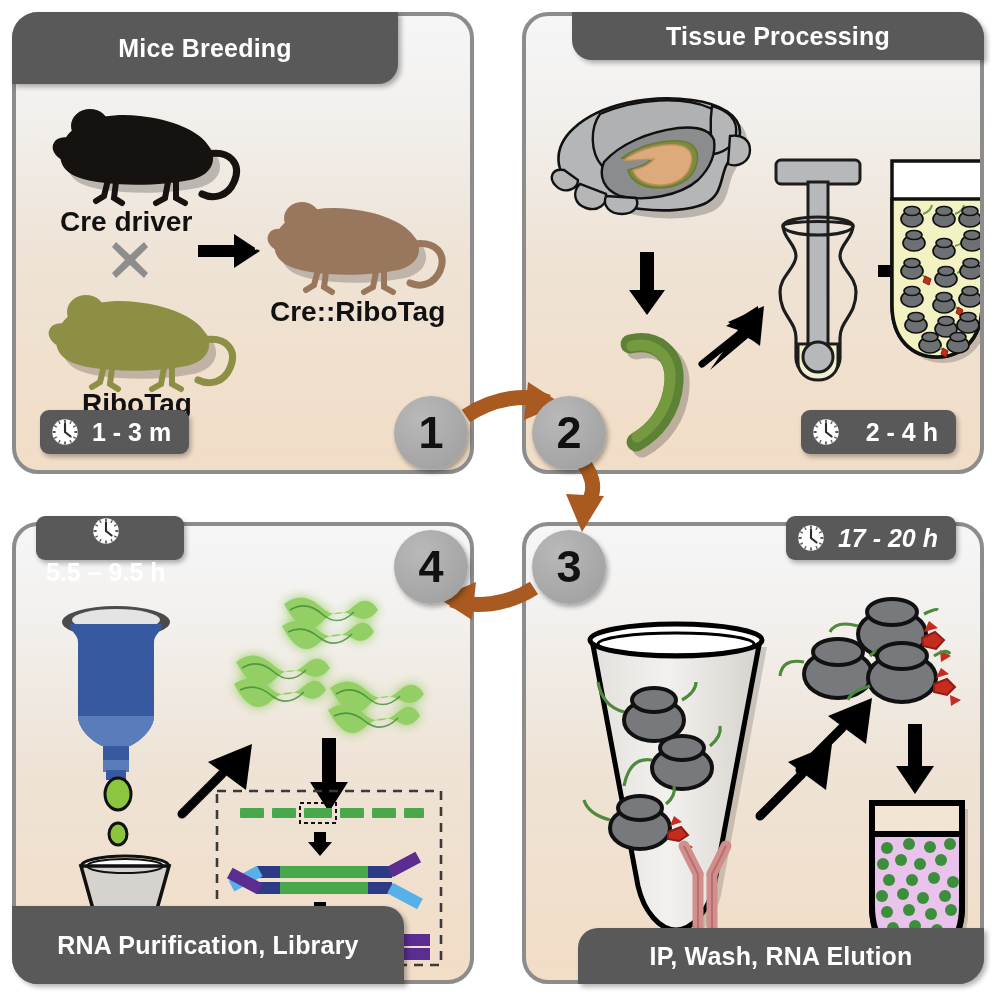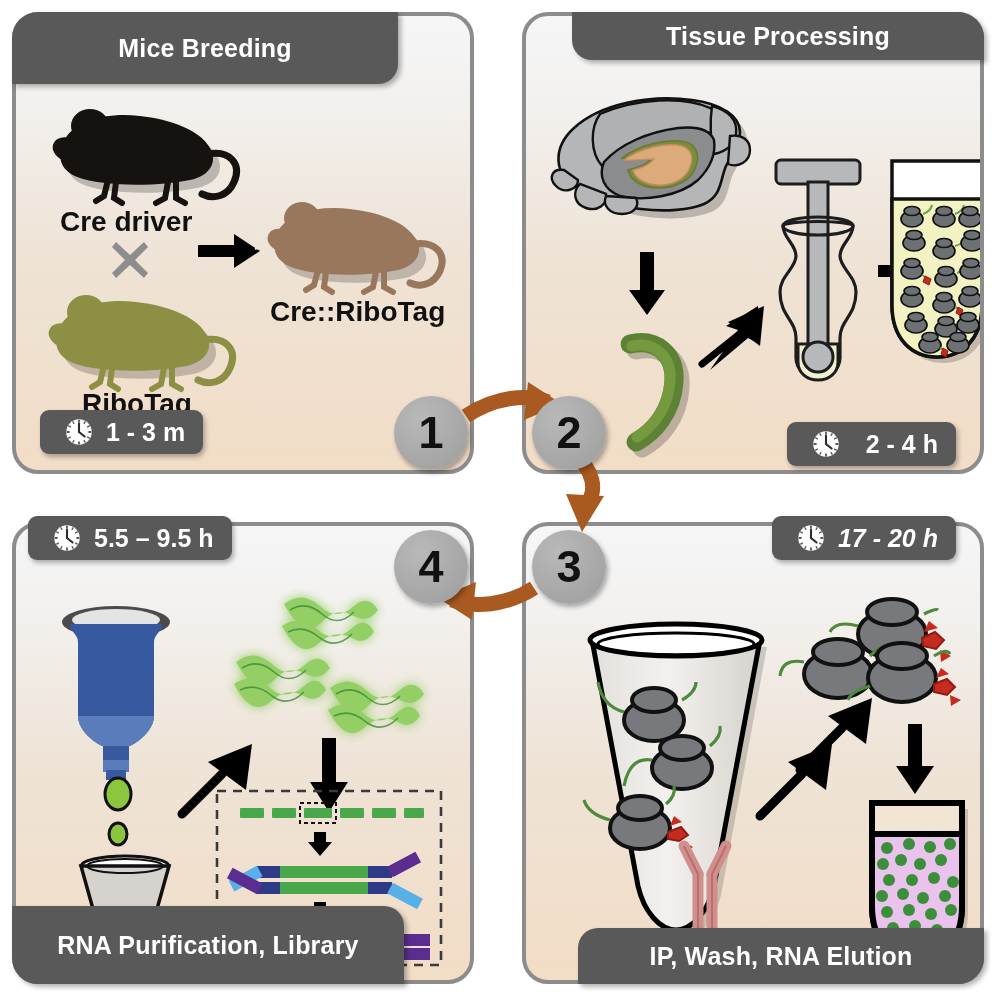--- a/index.html
+++ b/index.html
@@ -25,21 +25,21 @@
        display:flex;align-items:center;justify-content:center;
        box-shadow:3px 3px 5px rgba(0,0,0,.30);z-index:6;white-space:nowrap;}
   .tab-tl{left:-4px;top:-4px;height:40px;border-radius:26px 0 20px 0;padding:16px 20px;}
   .tab-tr{right:-4px;top:-4px;height:48px;border-radius:0 26px 0 20px;padding:0 36px;}
   .tab-bl{left:-4px;bottom:-4px;height:48px;border-radius:0 20px 0 26px;padding:15px 20px;}
   .tab-br{right:-4px;bottom:-4px;height:48px;border-radius:20px 0 26px 0;padding:4px 20px;}
 
   
   .timebadge{position:absolute;background:#59595a;color:#fff;height:44px;
              border-radius:9px;display:flex;align-items:center;gap:12px;
-             padding:0 18px 0 24px;font-size:25px;font-weight:bold;
+             padding:0 18px 0 10px;font-size:25px;font-weight:bold;
              box-shadow:2px 3px 5px rgba(0,0,0,.30);z-index:8;white-space:nowrap;}
   .clock{width:30px;height:30px;flex:0 0 auto;}
 
   
   .step{position:absolute;width:74px;height:74px;border-radius:50%;
         background:radial-gradient(circle at 36% 30%,#b9b9b9 0%,#a9a9a9 55%,#9d9d9d 100%);
         color:#111;font-size:45px;font-weight:bold;
         display:flex;align-items:center;justify-content:center;
         box-shadow:2px 3px 5px rgba(0,0,0,.33);z-index:20;}
 
@@ -288,21 +288,21 @@
           </g>
         </g>
       </g>
     </svg>
   </div>
 
   <div class="tab tab-tr" style="width:340px;">
     <span>Tissue Processing</span>
   </div>
 
-  <div class="timebadge" style="right:24px;bottom:4px;gap:25px;">
+  <div class="timebadge" style="right:24px;bottom:16px;gap:25px;">
     <svg class="clock" viewBox="0 0 40 40">
       <circle cx="20" cy="20" r="17" fill="#fff"></circle>
       <g stroke="#59595a" stroke-width="2.4">
             <path d="M20 3.5 v4 M20 32.5 v4 M3.5 20 h4 M32.5 20 h4"></path>
           </g>
       <g stroke="#59595a" stroke-width="1.8">
         <path d="M28.5 5.7 l-2 3.4 M11.5 34.3 l2-3.4 M34.3 28.5 l-3.4-2 M5.7 11.5 l3.4 2"></path>
         <path d="M34.3 11.5 l-3.4 2 M5.7 28.5 l3.4-2 M28.5 34.3 l-2-3.4 M11.5 5.7 l2 3.4"></path>
       </g>
       <path d="M20 20 L20 9" stroke="#2b2b2b" stroke-width="2.8" stroke-linecap="round"></path>
@@ -592,21 +592,21 @@
         <rect x="168" y="160" width="22" height="12" fill="#2d3b87"></rect>
         <rect x="190" y="160" width="26" height="12" fill="#5b2d91"></rect>
       </g>
     </svg>
   </div>
 
   <div class="tab tab-bl" style="width:352px;">
     <span>RNA Purification, Library</span>
   </div>
 
-  <div class="timebadge" style="left:12px;top:-10px;">
+  <div class="timebadge" style="left:20px;top:-10px;flex-direction:column;">
     <svg class="clock" viewBox="0 0 40 40">
       <circle cx="20" cy="20" r="17" fill="#fff"></circle>
       <g stroke="#59595a" stroke-width="2.4">
             <path d="M20 3.5 v4 M20 32.5 v4 M3.5 20 h4 M32.5 20 h4"></path>
           </g>
       <g stroke="#59595a" stroke-width="1.8">
         <path d="M28.5 5.7 l-2 3.4 M11.5 34.3 l2-3.4 M34.3 28.5 l-3.4-2 M5.7 11.5 l3.4 2"></path>
         <path d="M34.3 11.5 l-3.4 2 M5.7 28.5 l3.4-2 M28.5 34.3 l-2-3.4 M11.5 5.7 l2 3.4"></path>
       </g>
       <path d="M20 20 L20 9" stroke="#2b2b2b" stroke-width="2.8" stroke-linecap="round"></path>

